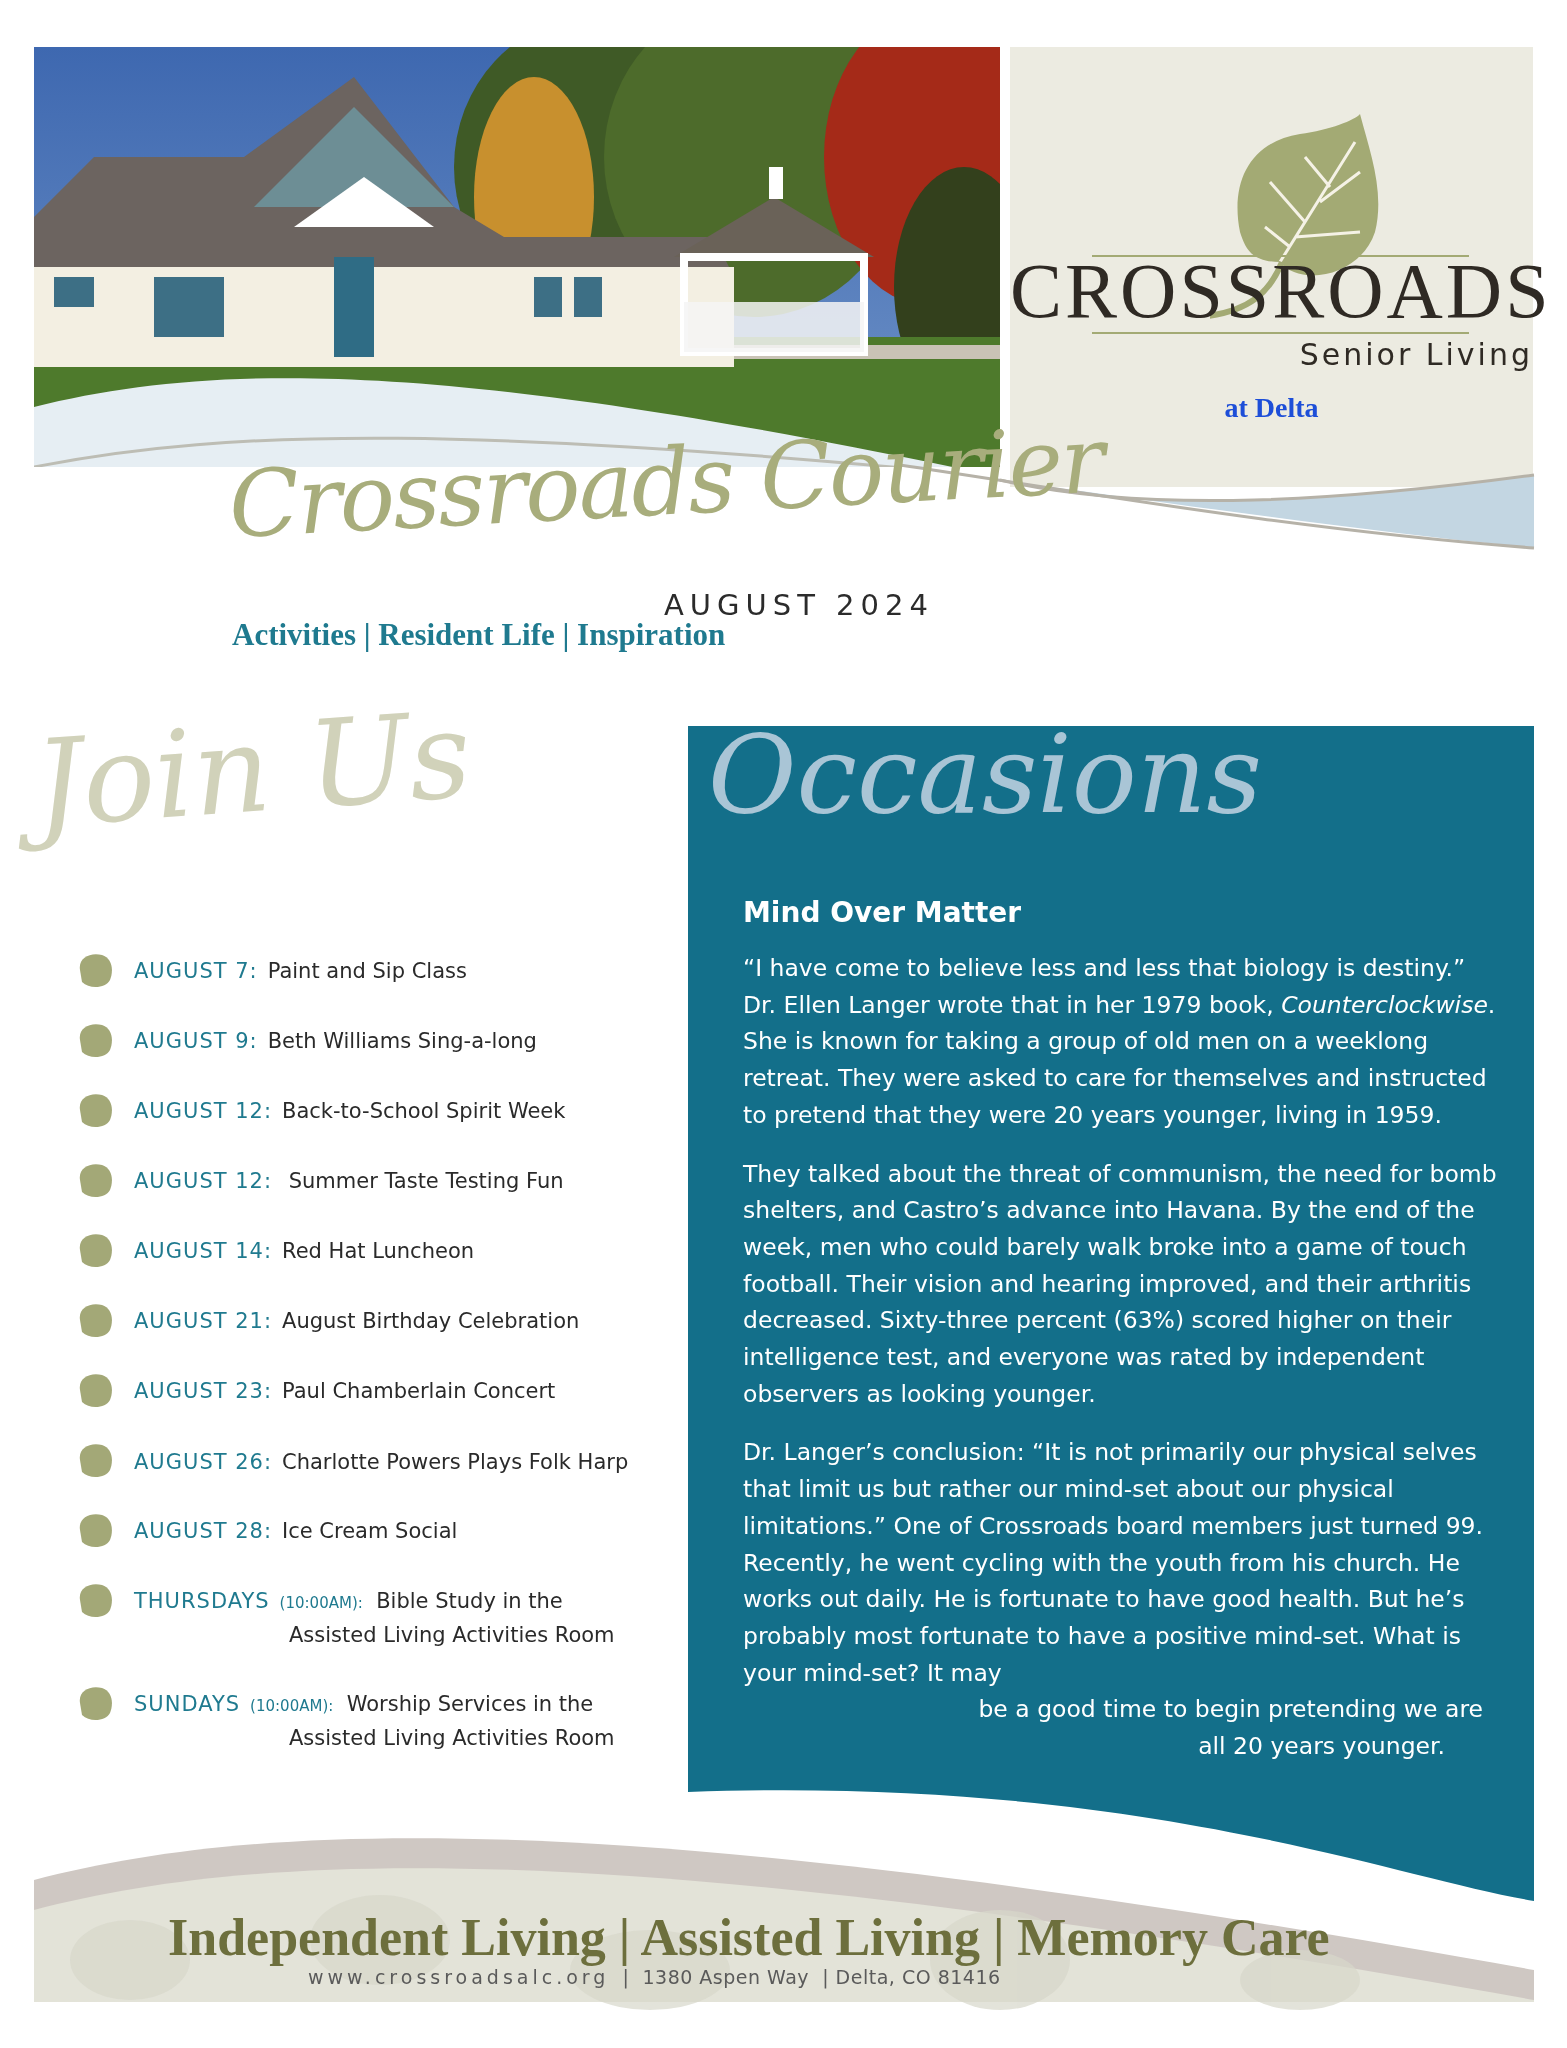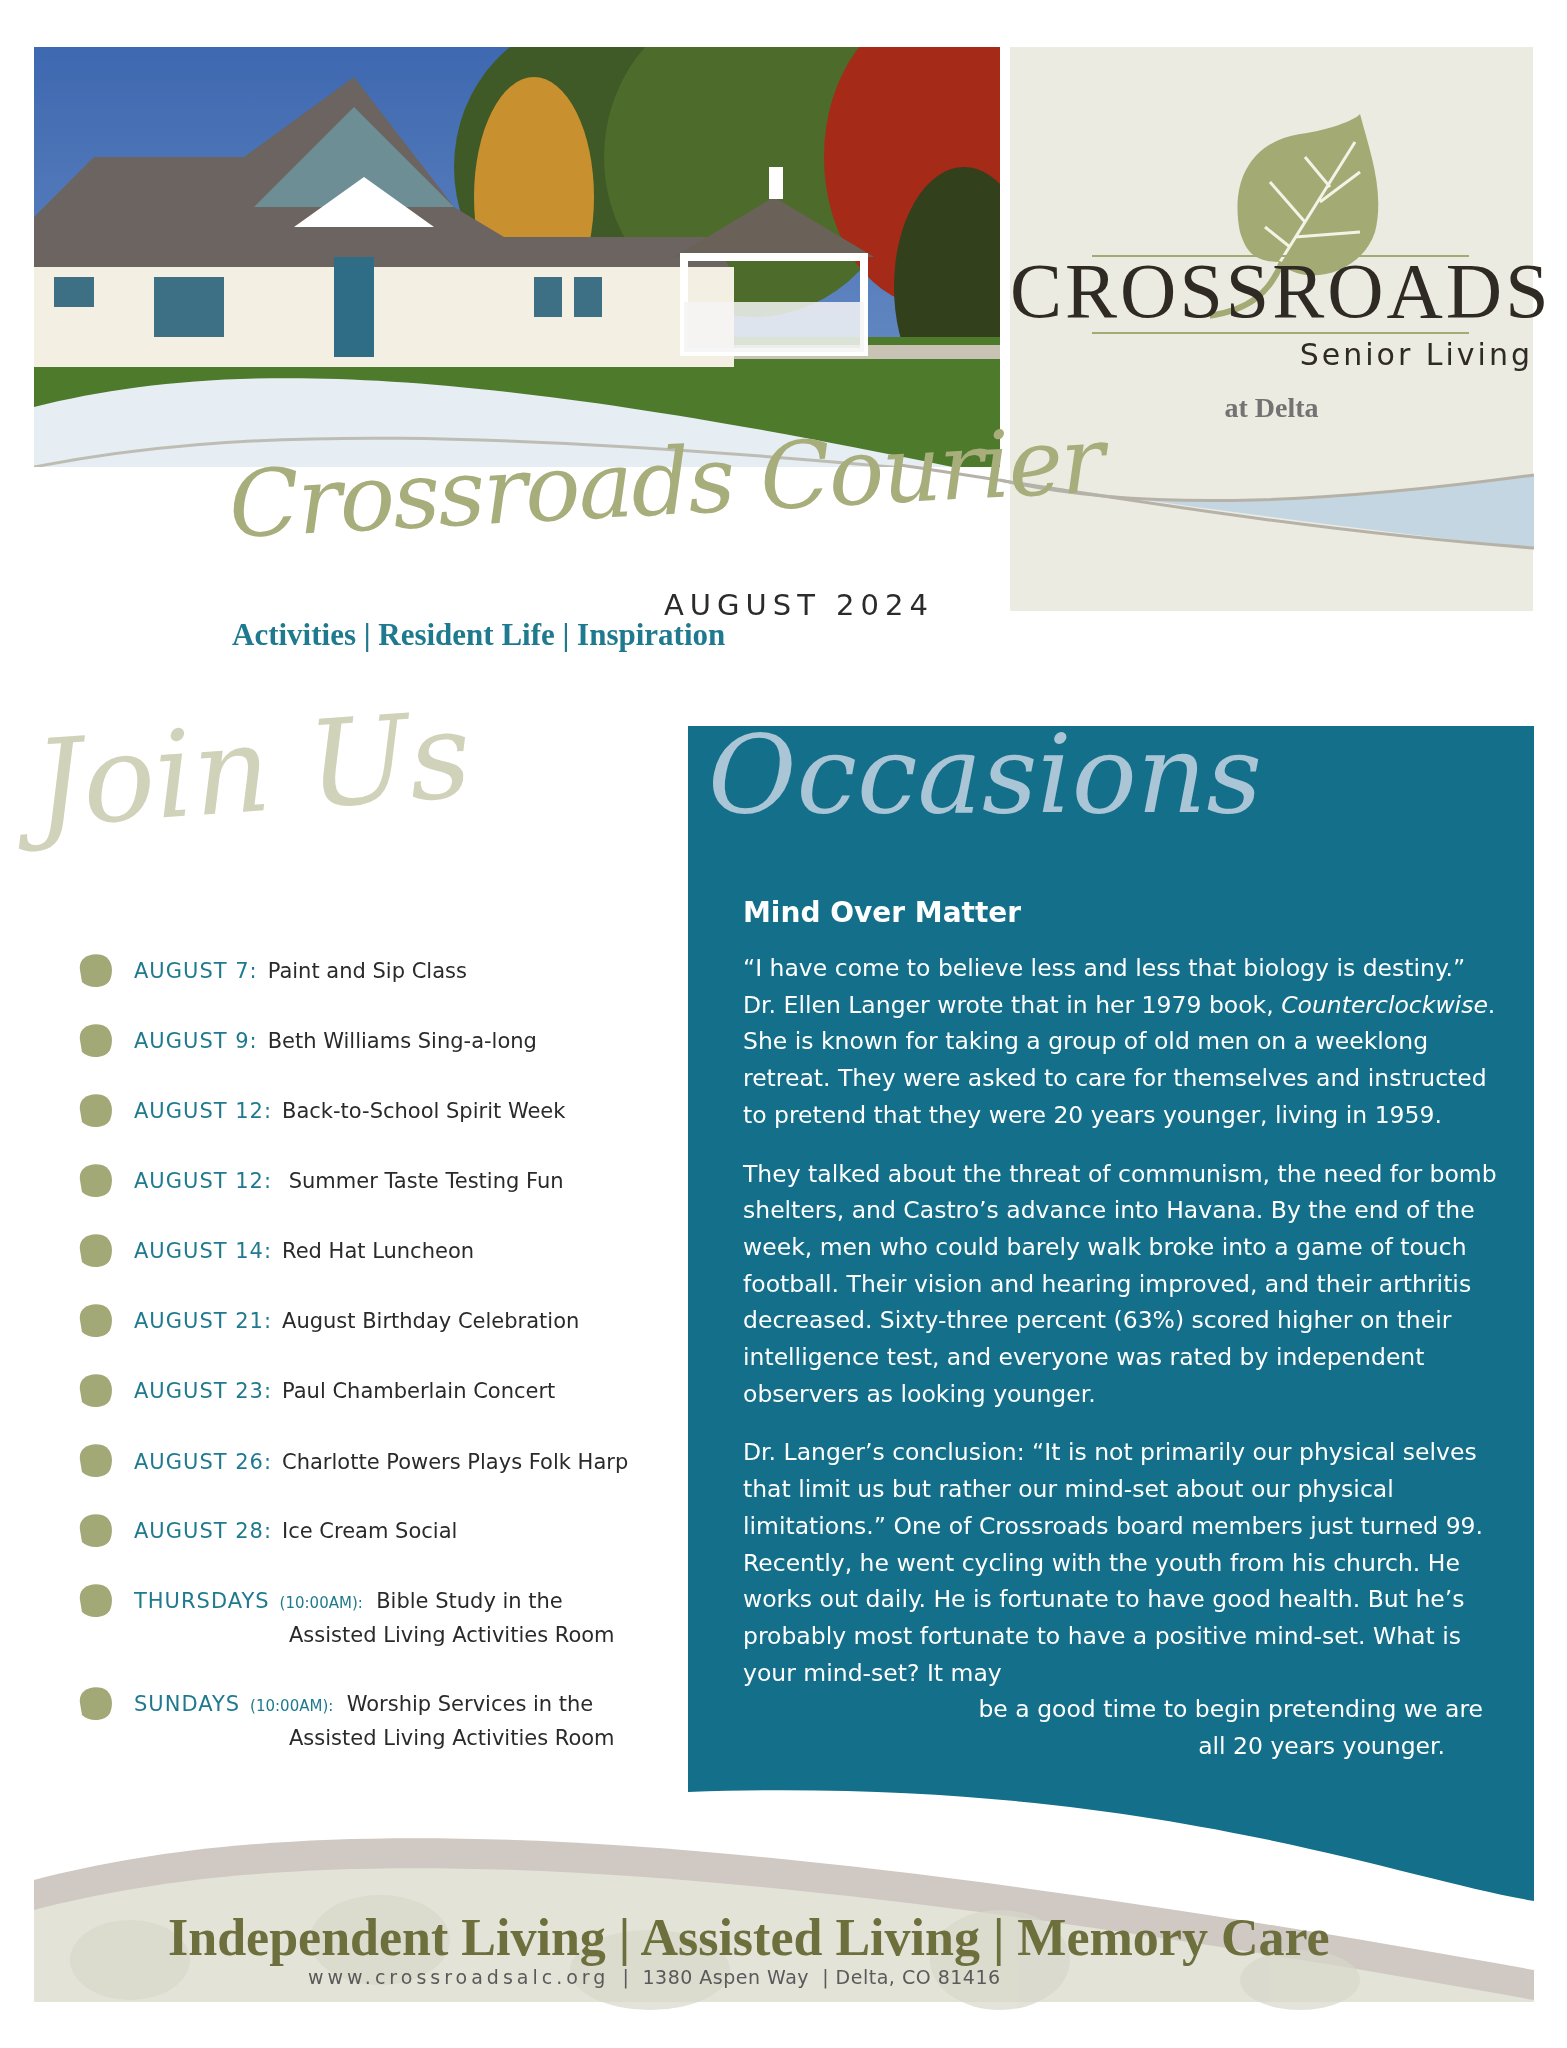--- a/index.html
+++ b/index.html
@@ -4,25 +4,25 @@
 <style>
   html, body { margin:0; padding:0; background:#ffffff; }
   body { width:1567px; height:2048px; position:relative; overflow:hidden; font-family:"Liberation Sans", sans-serif; }
   .abs { position:absolute; }
 
   
   .photo { left:34px; top:47px; width:966px; height:420px; overflow:hidden; background:#4a76b8; }
   .photo svg { display:block; }
 
   
-  .logo-panel { left:1010px; top:47px; width:523px; height:564px; background:#ecebe1; }
+  .logo-panel { left:1010px; top:47px; width:523px; height:440px; background:#ecebe1; }
   .logo-title { position:absolute; left:0; right:0; top:205px; text-align:center; font-family:"Liberation Serif", serif; font-size:78px; letter-spacing:3px; color:#2f2a24; line-height:1; }
   .logo-line { position:absolute; left:82px; right:64px; height:2px; background:#a3aa74; }
   .logo-sub { position:absolute; left:0; right:0; top:290px; text-align:right; font-family:"DejaVu Sans", sans-serif; font-size:30px; letter-spacing:3px; color:#2f2a24; }
-  .logo-loc { position:absolute; left:0; right:0; top:345px; text-align:center; font-family:"Liberation Serif", serif; font-weight:bold; font-size:28px; color:#737373; }
+  .logo-loc { position:absolute; left:0; right:0; top:345px; text-align:center; font-family:"Liberation Serif", serif; font-weight:bold; font-size:28px; color:#1d4ed8; }
 
   
   .masthead-script { left:232px; top:452px; font-family:"DejaVu Serif", serif; font-style:italic; font-size:92px; color:#a8ad7c; letter-spacing:-2px; transform:rotate(-3deg); transform-origin:left bottom; }
   .issue-date { left:664px; top:588px; font-family:"DejaVu Sans", sans-serif; font-size:29px; letter-spacing:6px; color:#2b2b2b; }
   .tagline { left:232px; top:617px; font-family:"Liberation Serif", serif; font-weight:bold; font-size:31px; color:#1f7a8f; }
 
   
   .join-script { left:34px; top:700px; font-family:"DejaVu Serif", serif; font-style:italic; font-size:120px; color:#d1d2ba; transform:rotate(-4deg); }
   .events { left:76px; top:955px; width:600px; }
   .event { position:relative; display:flex; align-items:flex-start; }

